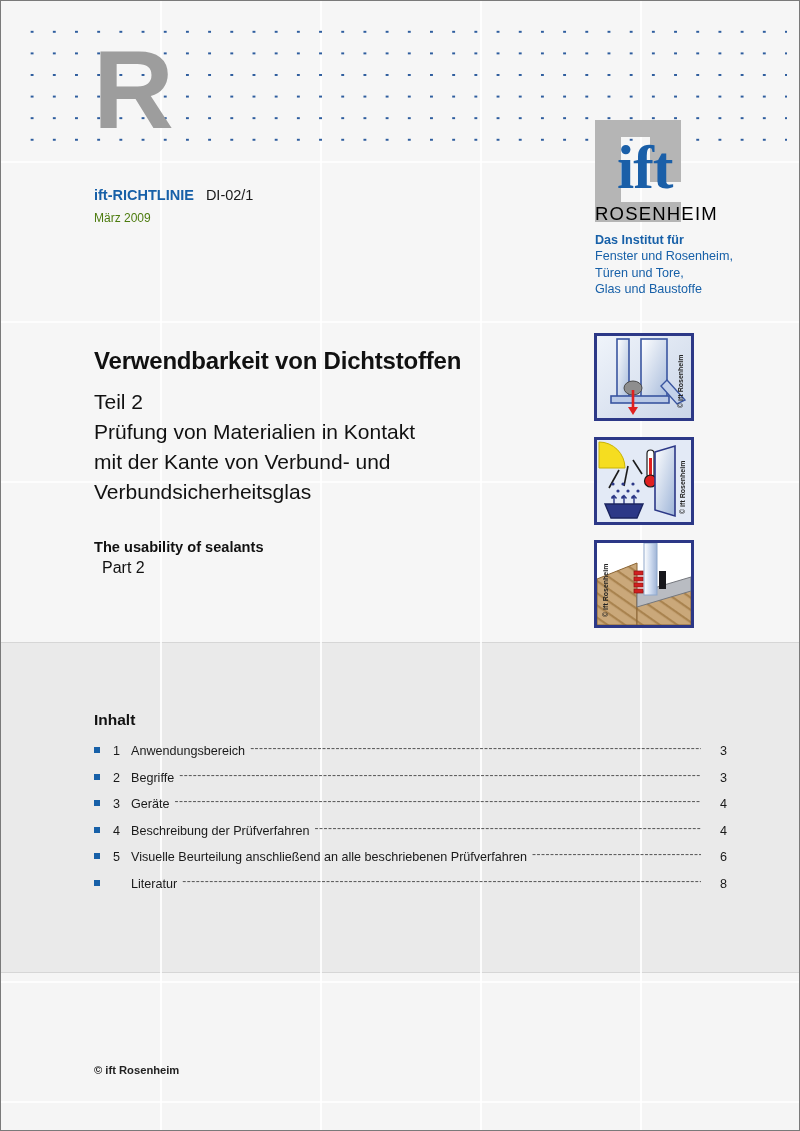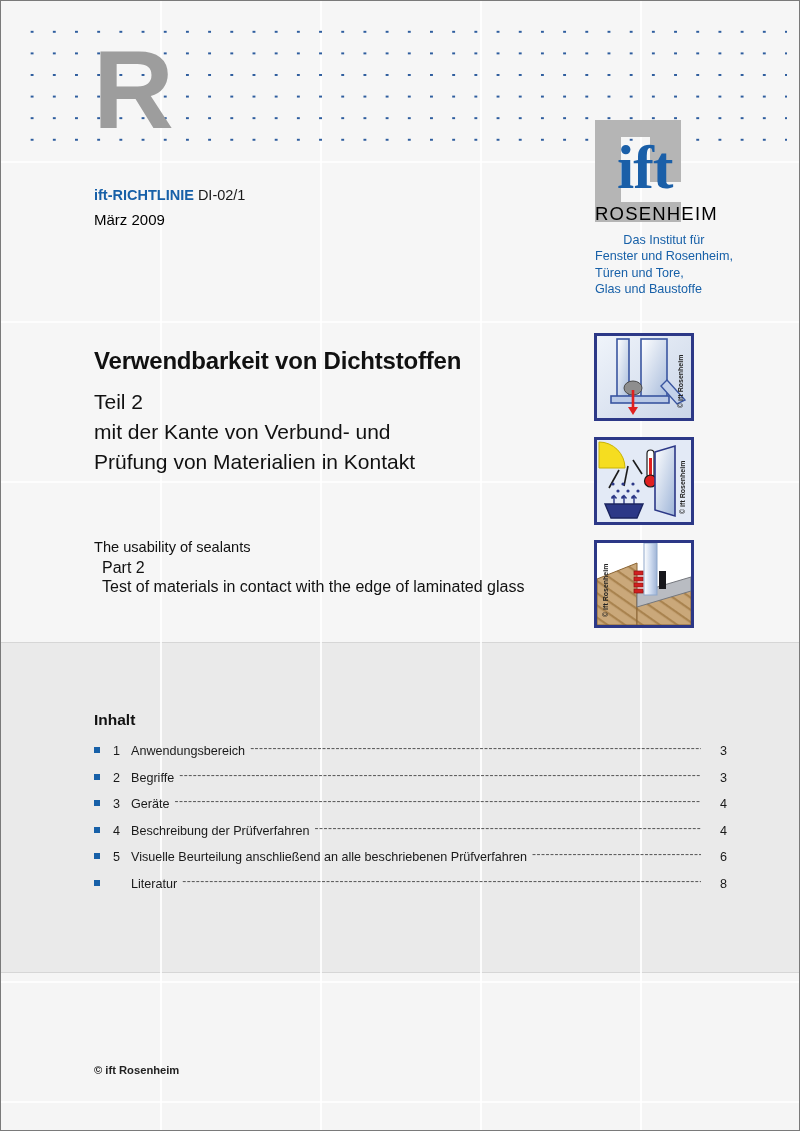--- a/index.html
+++ b/index.html
@@ -85,29 +85,29 @@
   }
   #richtlinie .ift {
     color: #1760a8;
   }
   #richtlinie .rl {
     color: #1760a8;
   }
   #richtlinie .num {
     color: #1a1a1a;
     font-weight: normal;
-    margin-left: 4px;
+    margin-left: 12px;
     font-size: 14.5px;
   }
   #docdate {
     position: absolute;
     left: 93px;
     top: 210px;
-    font-size: 15px;
-    color: #000000;
+    font-size: 12px;
+    color: #4d7c0f;
   }
 
   
   #logo {
     position: absolute;
     left: 594px;
     top: 119px;
     width: 92px;
     height: 102px;
   }
@@ -138,21 +138,21 @@
     color: #000000;
   }
   #institut {
     position: absolute;
     left: 594px;
     top: 231px;
     font-size: 12.6px;
     line-height: 16.4px;
     color: #1760a8;
   }
-  #institut .b { font-weight: normal; text-align: center; }
+  #institut .b { font-weight: bold; }
 
   
   #title-de {
     position: absolute;
     left: 93px;
     top: 346px;
     font-size: 24px;
     font-weight: bold;
     color: #111;
     letter-spacing: -0.2px;
@@ -163,21 +163,21 @@
     top: 386px;
     font-size: 21px;
     line-height: 30px;
     color: #111;
   }
   #title-en {
     position: absolute;
     left: 93px;
     top: 538px;
     font-size: 14.6px;
-    font-weight: normal;
+    font-weight: bold;
     color: #111;
   }
   #subtitle-en {
     position: absolute;
     left: 101px;
     top: 558px;
     font-size: 16px;
     line-height: 18.5px;
     color: #111;
   }
@@ -320,28 +320,28 @@
   <div id="institut">
     <div class="b">Das Institut für</div>
     <div>Fenster und Rosenheim,</div>
     <div>Türen und Tore,</div>
     <div>Glas und Baustoffe</div>
   </div>
 
   <div id="title-de">Verwendbarkeit von Dichtstoffen</div>
   <div id="subtitle-de">
     <div>Teil 2</div>
+    <div>Prüfung von Materialien in Kontakt</div>
     <div>mit der Kante von Verbund- und</div>
-    <div>Prüfung von Materialien in Kontakt</div>
+    <div>Verbundsicherheitsglas</div>
   </div>
 
   <div id="title-en">The usability of sealants</div>
   <div id="subtitle-en">
     <div>Part 2</div>
-    <div>Test of materials in contact with the edge of laminated glass</div>
   </div>
 
   <div class="thumb" id="thumb1">
     <svg viewBox="0 0 94 82" preserveAspectRatio="none">
       <defs>
         <linearGradient id="gl1" x1="0" y1="0" x2="1" y2="1">
           <stop offset="0" stop-color="#ffffff"></stop>
           <stop offset="1" stop-color="#a8bcdc"></stop>
         </linearGradient>
         <linearGradient id="gl1b" x1="0" y1="0" x2="1" y2="1">

